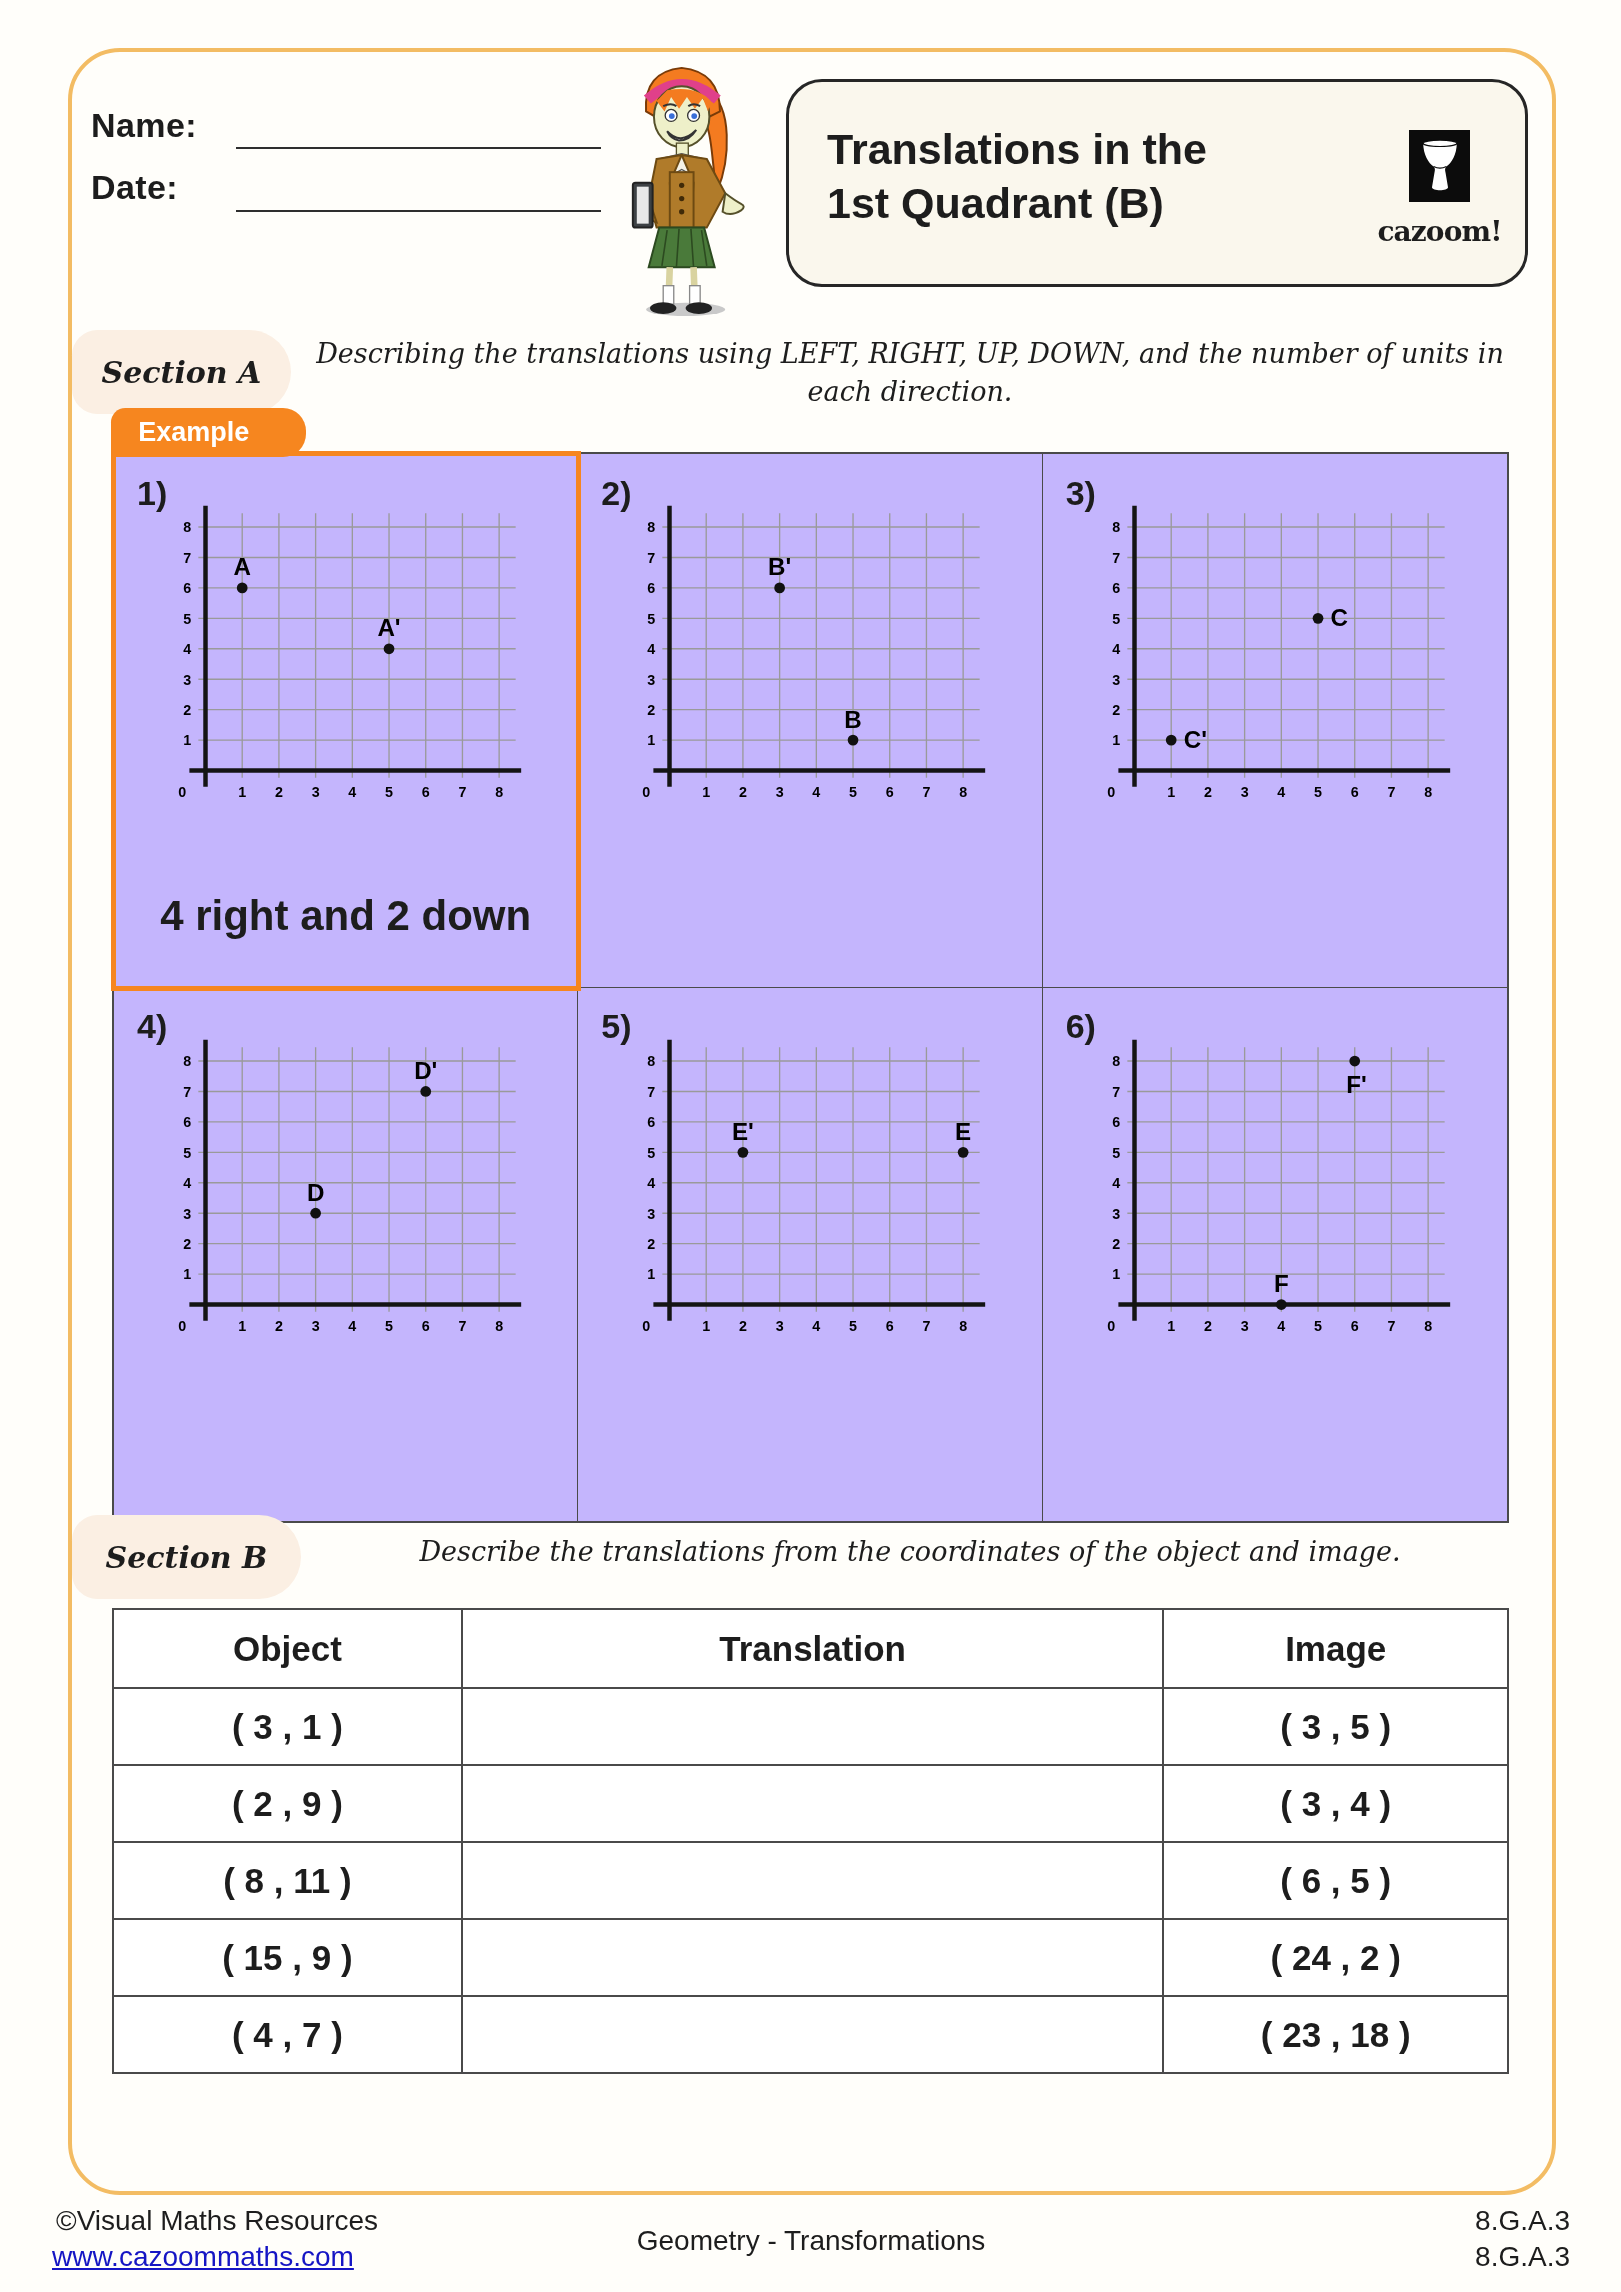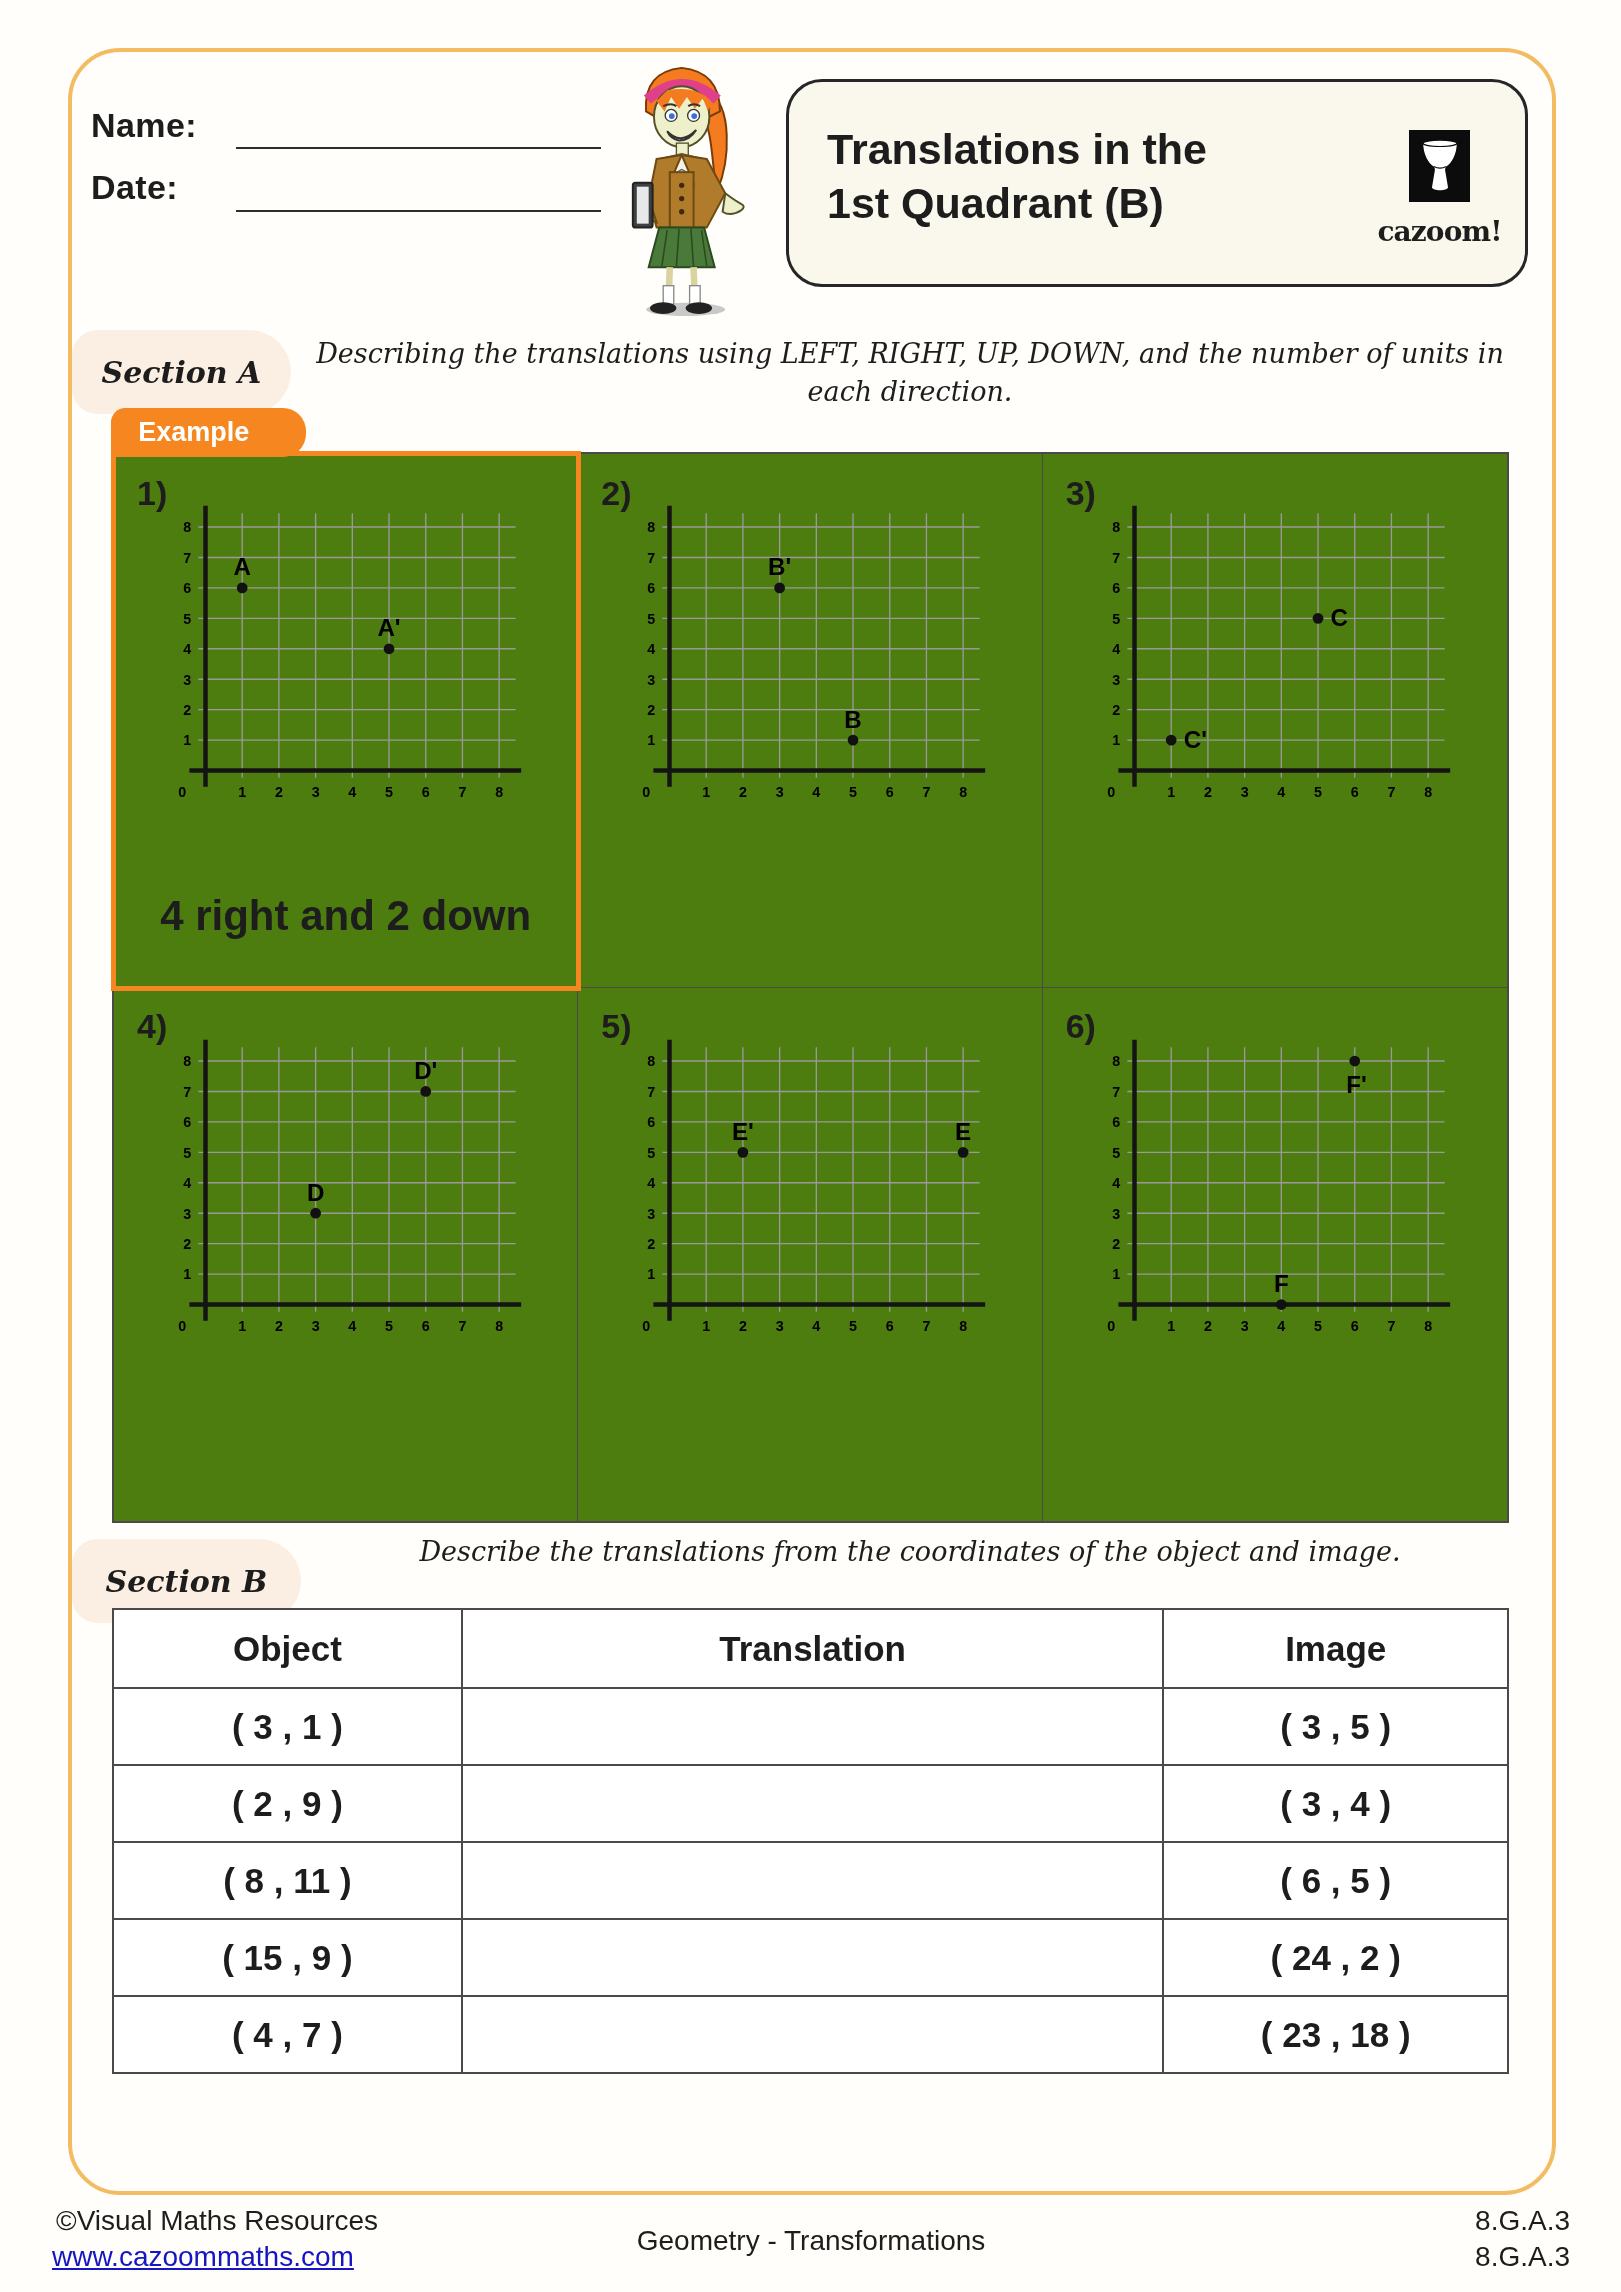--- a/index.html
+++ b/index.html
@@ -39,31 +39,31 @@
   .logo-mark{width:61px;height:72px;background:#0c0c0c;margin:0 auto;display:flex;align-items:center;justify-content:center;}
   .logo-text{font-family:"DejaVu Serif", serif;font-weight:bold;font-size:28px;margin-top:13px;letter-spacing:-0.9px;}
   .girl{position:absolute;left:598px;top:56px;width:170px;height:264px;}
   
   .section-label{
     position:absolute;background:var(--peach);display:flex;align-items:center;justify-content:center;
     font-family:"DejaVu Serif", serif;font-style:italic;font-weight:bold;font-size:30px;
     border-radius:27px 45px 45px 27px;
   }
   #section-a-label{left:72px;top:330px;width:219px;height:84px;}
-  #section-b-label{left:72px;top:1515px;width:229px;height:84px;margin-top:24px;}
+  #section-b-label{left:72px;top:1515px;width:229px;height:84px;}
   .section-desc{
     position:absolute;font-family:"DejaVu Serif", serif;font-style:italic;font-size:27px;line-height:1.4;text-align:center;
   }
   #section-a-desc{left:310px;top:335px;width:1200px;}
   #section-b-desc{left:310px;top:1533px;width:1200px;}
   
   .qtable{
     position:absolute;left:112px;top:452px;width:1397px;height:1071px;
     display:grid;grid-template-columns:repeat(3,1fr);grid-template-rows:repeat(2,1fr);
-    border:2.7px solid var(--tborder);box-sizing:border-box;background:#4d7c0f;
+    border:2.7px solid var(--tborder);box-sizing:border-box;background:#c4b5fd;
   }
   .qcell{position:relative;border-right:1.8px solid var(--tborder);border-bottom:1.8px solid var(--tborder);box-sizing:border-box;}
   .qcell:nth-child(3n){border-right:none;}
   .qcell:nth-child(n+4){border-bottom:none;}
   .qcell.example{outline:5.4px solid var(--orange);outline-offset:-2.7px;z-index:3;}
   .example-tab{
     position:absolute;top:-46px;left:-2.7px;width:195px;height:49px;background:var(--orange);
     border-radius:14.3px 23px 23px 0;color:#fff;font-weight:bold;font-size:27px;
     display:flex;align-items:center;padding-left:27px;box-sizing:border-box;z-index:4;
   }

